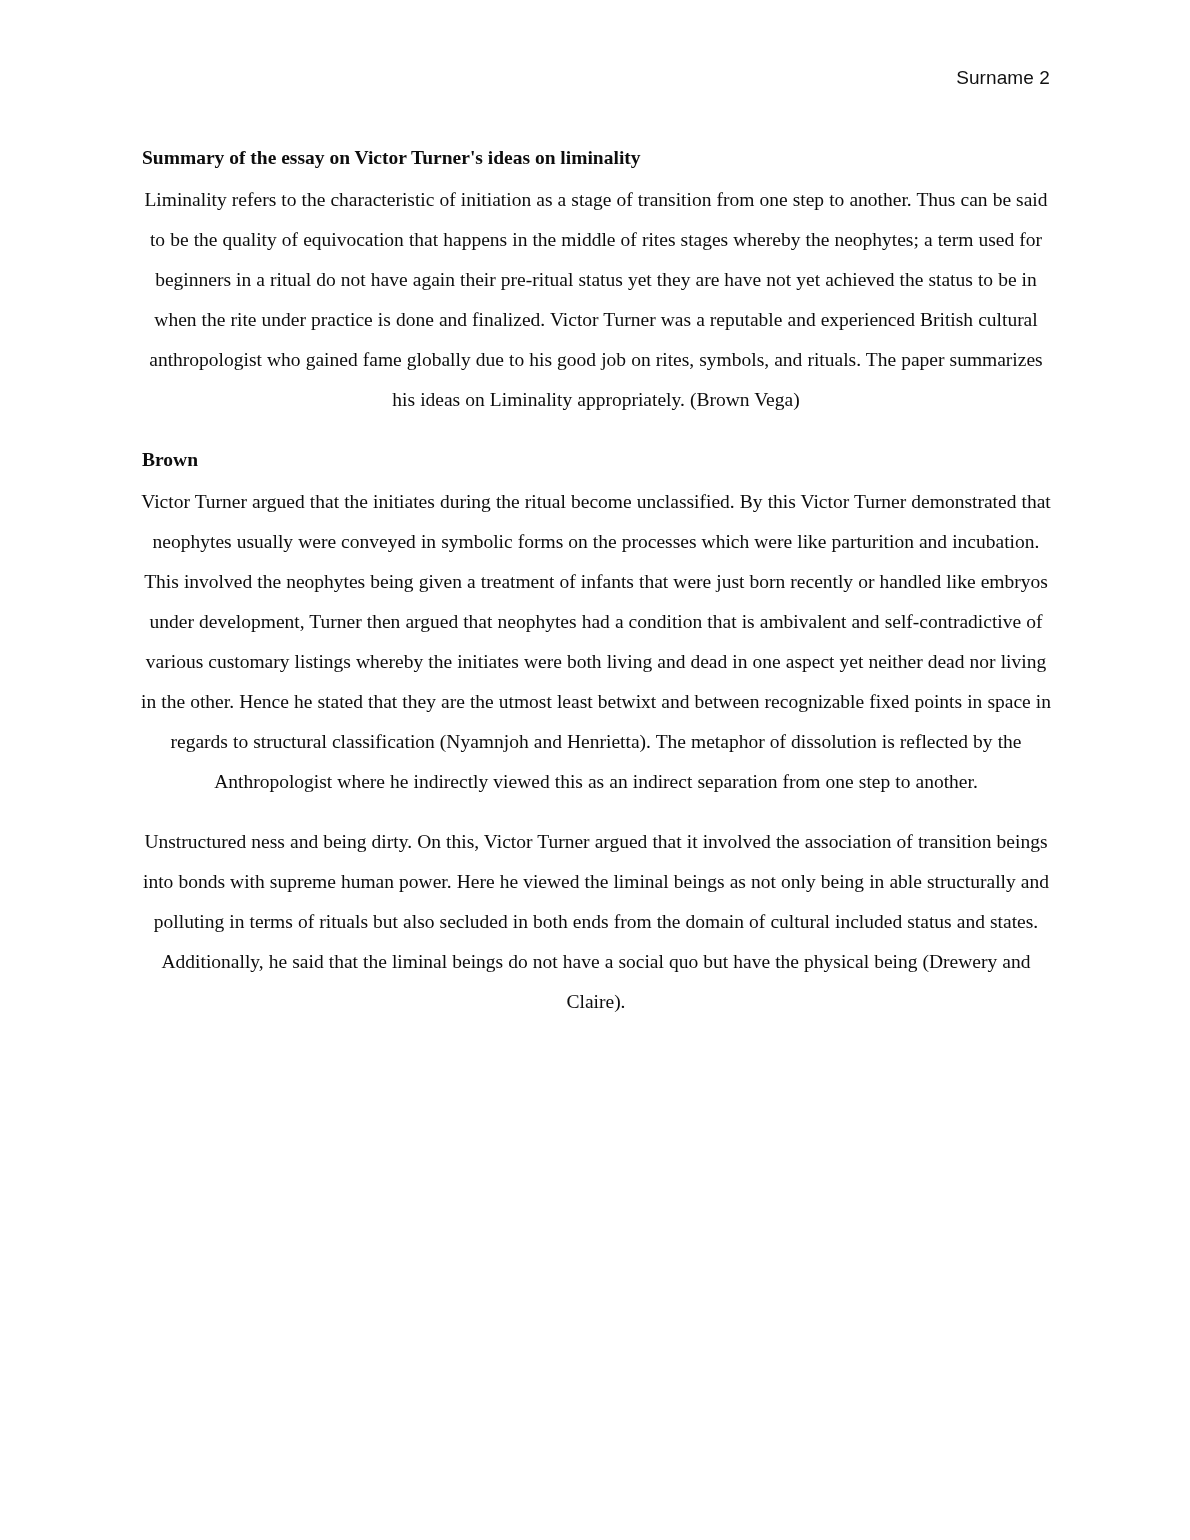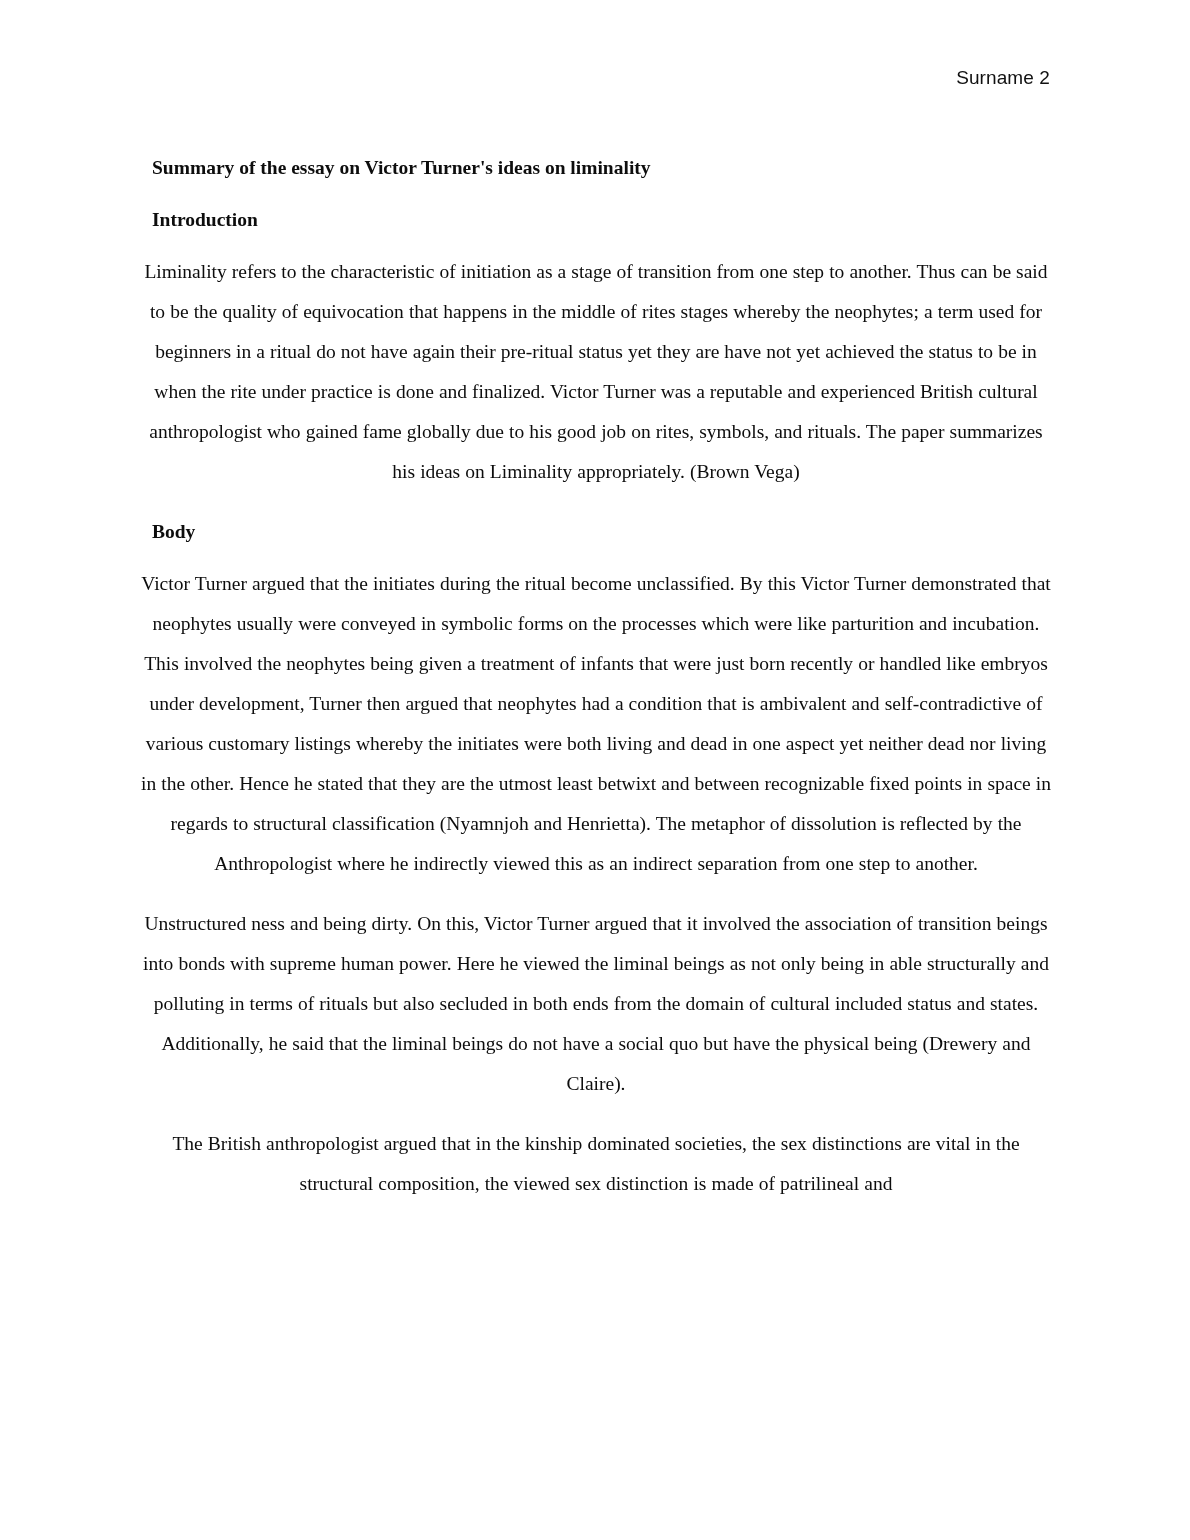--- a/index.html
+++ b/index.html
@@ -47,21 +47,21 @@
 
   .doc-body > * {
     margin: 0 0 0 0;
   }
 
   h1.essay-title,
   h2.section-heading {
     font-size: 19.5px;
     line-height: 40px;
     font-weight: bold;
-    margin: 12px;
+    margin: 2px;
     padding: 0;
   }
 
   .blk {
     margin-bottom: 20px;
   }
 
   p.para {
     margin: 0 0 20px 0;
     text-align: center;
@@ -89,27 +89,25 @@
 <body>
 
 <div class="page">
 
   <div class="running-header">Surname 2</div>
 
   <div class="doc-body">
 
     <h1 class="essay-title blk">Summary of the essay on Victor Turner's ideas on liminality</h1>
 
-    <h2 class="section-heading blk">Introduction</h2>
 
     <p class="para">Liminality refers to the characteristic of initiation as a stage of transition from one step to another. Thus can be said to be the quality of equivocation that happens in the middle of rites stages whereby the neophytes; a term used for beginners in a ritual do not have again their pre-ritual status yet they are have not yet achieved the status to be in when the rite under practice is done and finalized. Victor Turner was a reputable and experienced British cultural anthropologist who gained fame globally due to his good job on rites, symbols, and rituals. The paper summarizes his ideas on Liminality appropriately. (Brown Vega)</p>
 
-    <h2 class="section-heading blk">Body</h2>
+    <h2 class="section-heading blk">Brown</h2>
 
     <p class="para"><span>Victor Turner argued that the </span><span class="u">initiates during the ritual become unclassified.</span><span> By this Victor Turner demonstrated that neophytes usually were conveyed in symbolic forms on the processes which were like parturition and incubation. This involved the neophytes being given a treatment of infants that were just born recently or handled like embryos under development, Turner then argued that neophytes had a condition that is ambivalent and self-contradictive of various customary listings whereby the initiates were both living and dead in one aspect yet neither dead nor living in the other. Hence he stated that they are the utmost least betwixt and between recognizable fixed points in space in regards to structural classification (Nyamnjoh and Henrietta). The metaphor of dissolution is reflected by the Anthropologist where he indirectly viewed this as an indirect separation from one step to another.</span></p>
 
     <p class="para"><span class="u">Unstructured ness and being dirty</span><span>. On this, Victor Turner argued that it involved the association of transition beings into bonds with supreme human power. Here he viewed the liminal beings as not only being in able structurally and polluting in terms of rituals but also secluded in both ends from the domain of cultural included status and states. Additionally, he said that the liminal beings do not have a social quo but have the physical being (Drewery and Claire).</span></p>
 
 
-    <p class="para">The British anthropologist argued that in the kinship dominated societies, the sex distinctions are vital in the structural composition, the viewed sex distinction is made of patrilineal and</p>
 
   </div>
 </div>
 
 </body></html>

